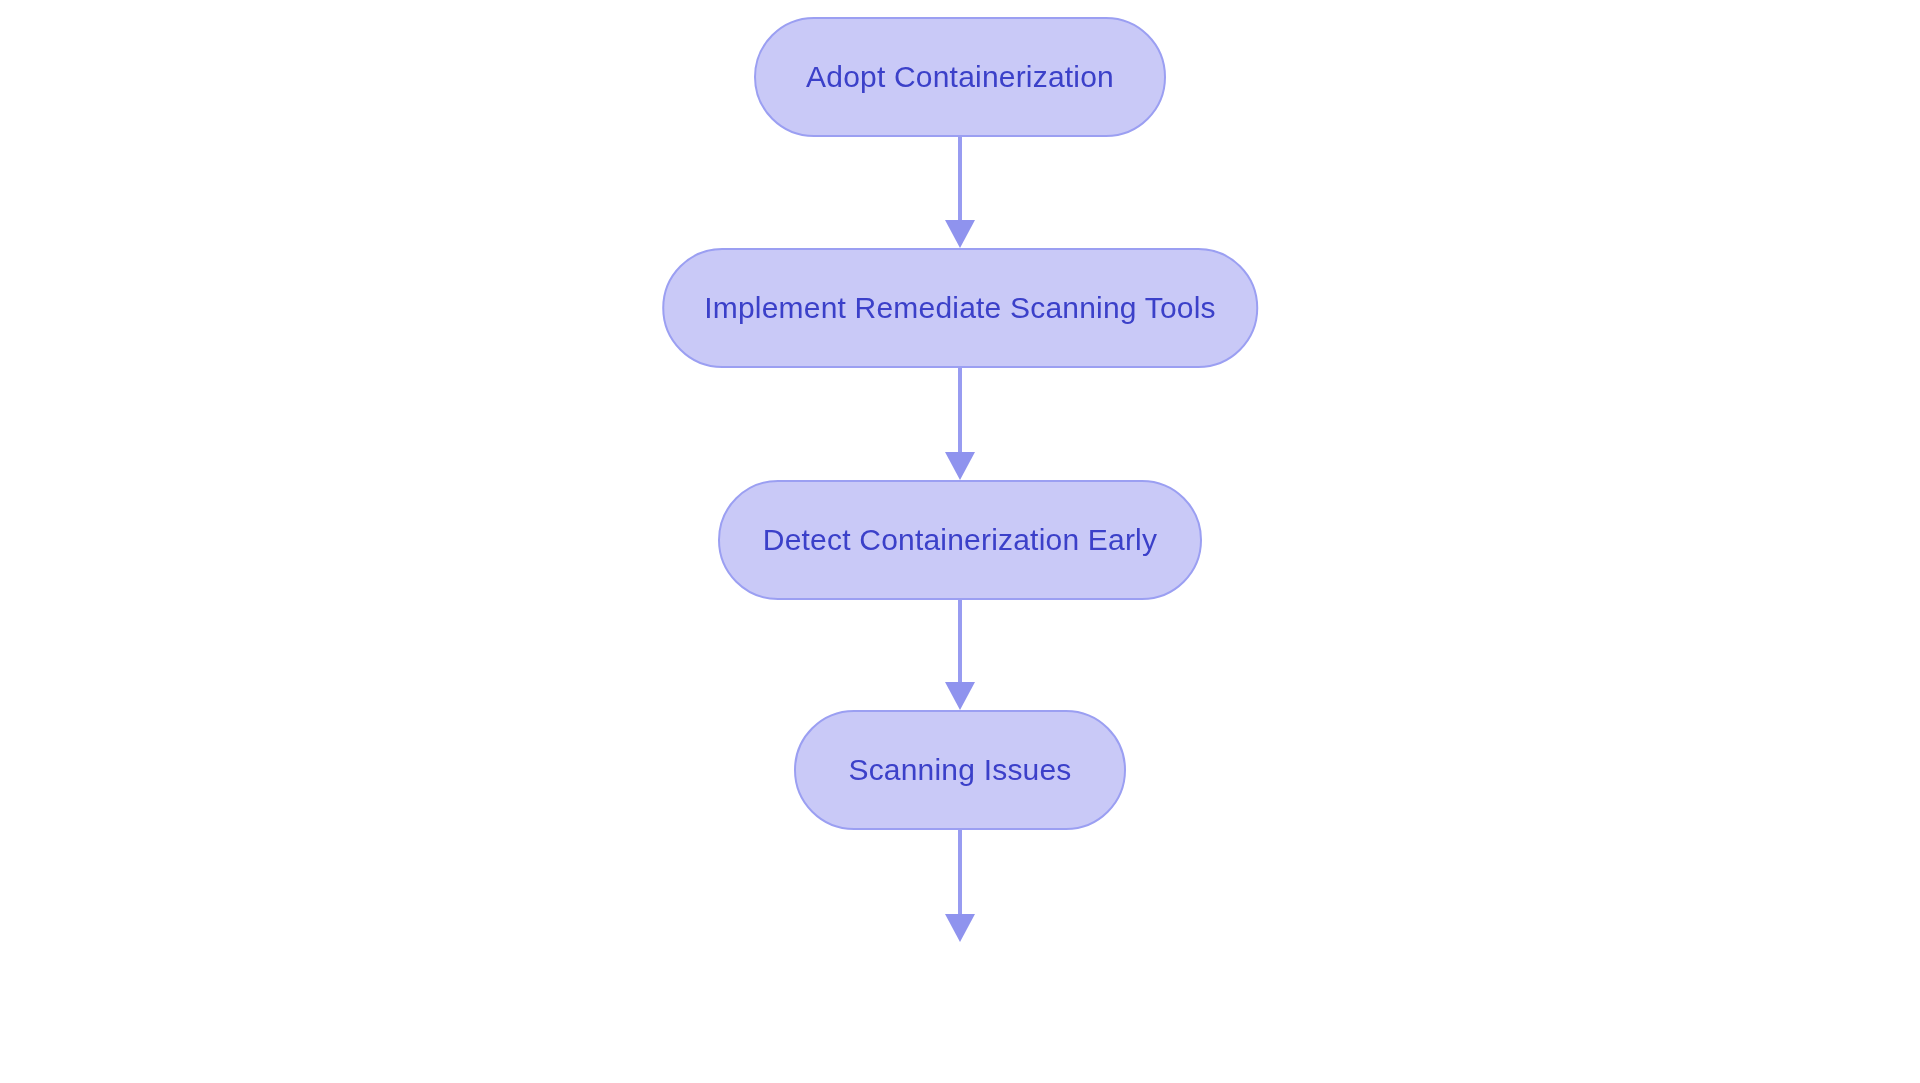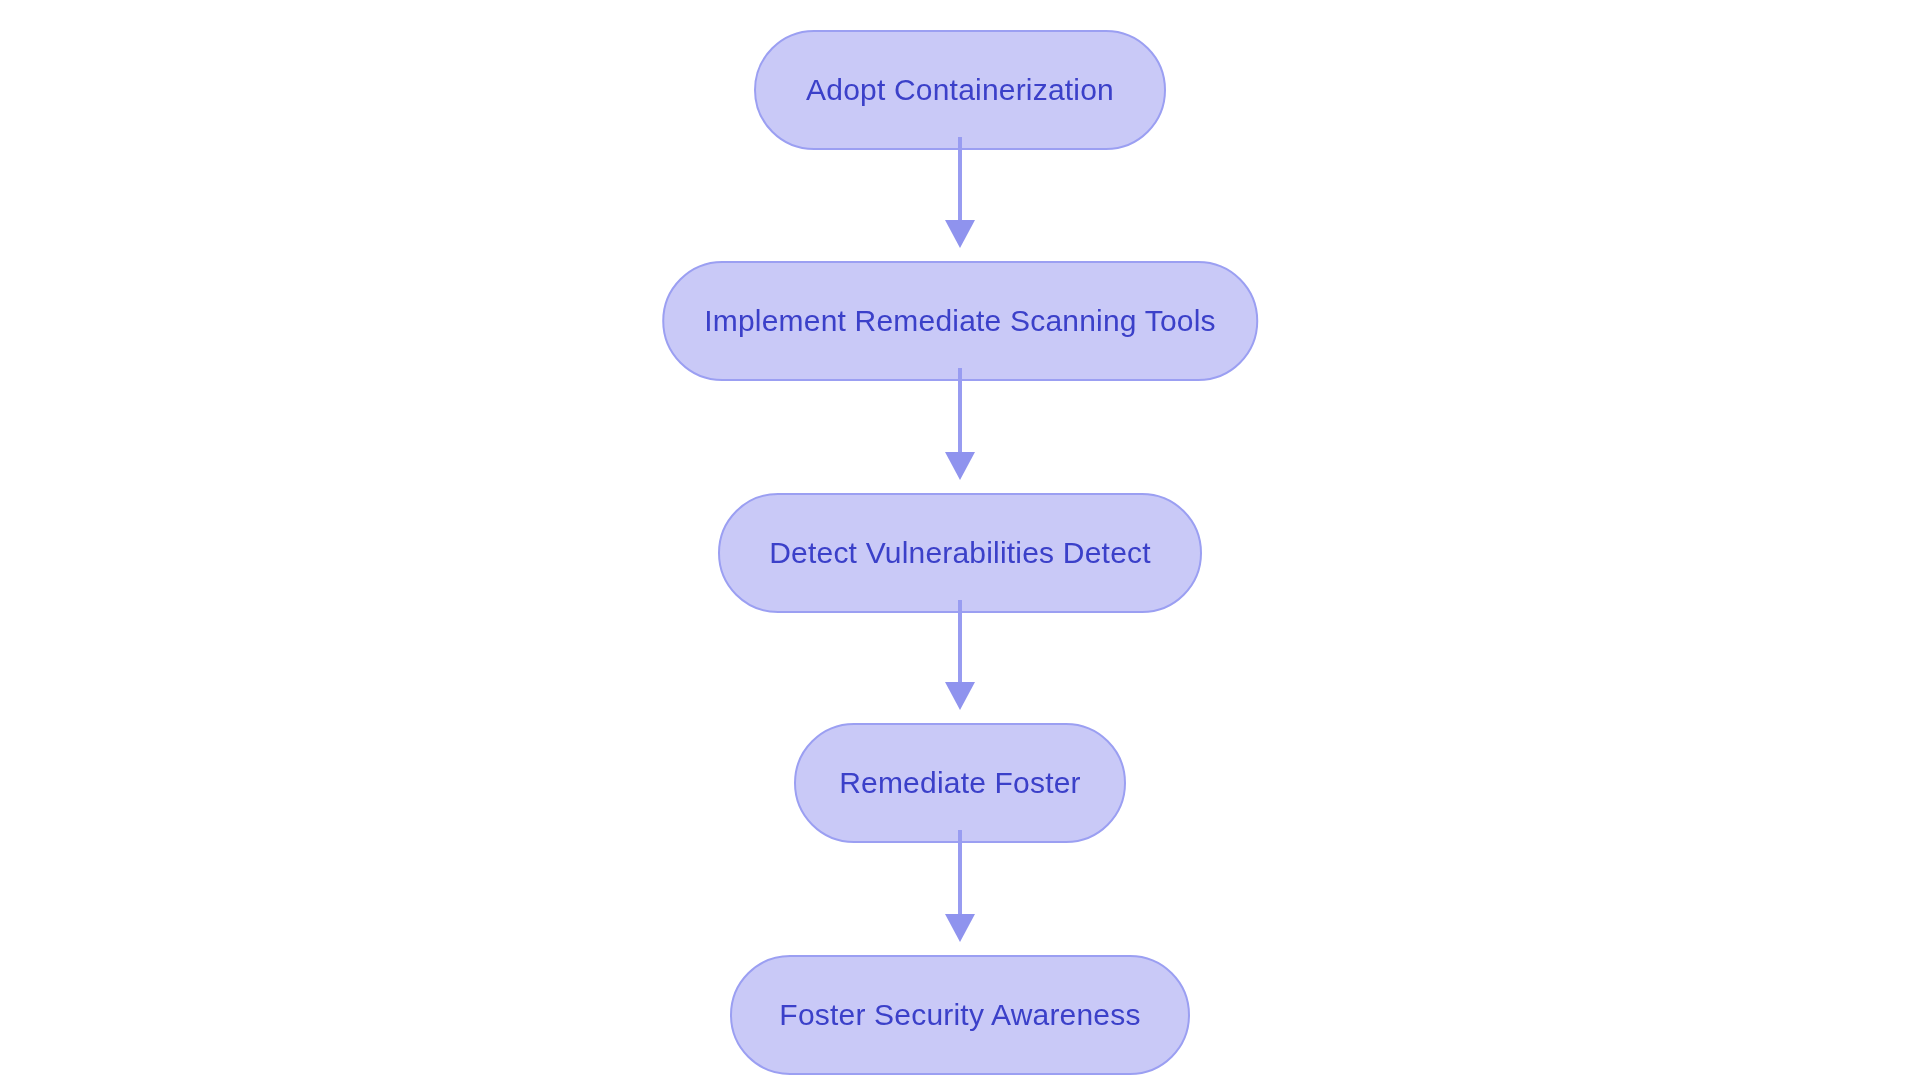--- a/index.html
+++ b/index.html
@@ -27,21 +27,20 @@
     color: #3b40c9;
     font-size: 30px;
     font-weight: 400;
     letter-spacing: 0.2px;
     display: flex;
     align-items: center;
     justify-content: center;
     white-space: nowrap;
     padding: 0 40px;
     text-align: center;
-    margin-top: 13px;
   }
   #node-0 { top: 17px;  min-width: 412px; }
   #node-1 { top: 248px; min-width: 594px; }
   #node-2 { top: 480px; min-width: 484px; }
   #node-3 { top: 710px; min-width: 332px; }
   #node-4 { top: 942px; min-width: 460px; }
 
   .arrow {
     position: absolute;
     left: 50%;
@@ -87,34 +86,31 @@
   <div class="node" id="node-1">
     <span>Implement Remediate Scanning Tools</span>
   </div>
 
   <div class="arrow" id="arrow-1">
     <div class="shaft"></div>
     <div class="head"></div>
   </div>
 
   <div class="node" id="node-2">
-    <span>Detect Vulnerabilities Detect</span>
+    <span>Detect Containerization Early</span>
   </div>
 
   <div class="arrow" id="arrow-2">
     <div class="shaft"></div>
     <div class="head"></div>
   </div>
 
   <div class="node" id="node-3">
-    <span>Remediate Foster</span>
+    <span>Scanning Issues</span>
   </div>
 
   <div class="arrow" id="arrow-3">
     <div class="shaft"></div>
     <div class="head"></div>
   </div>
 
-  <div class="node" id="node-4">
-    <span>Foster Security Awareness</span>
-  </div>
 
 </div>
 
 </body></html>

